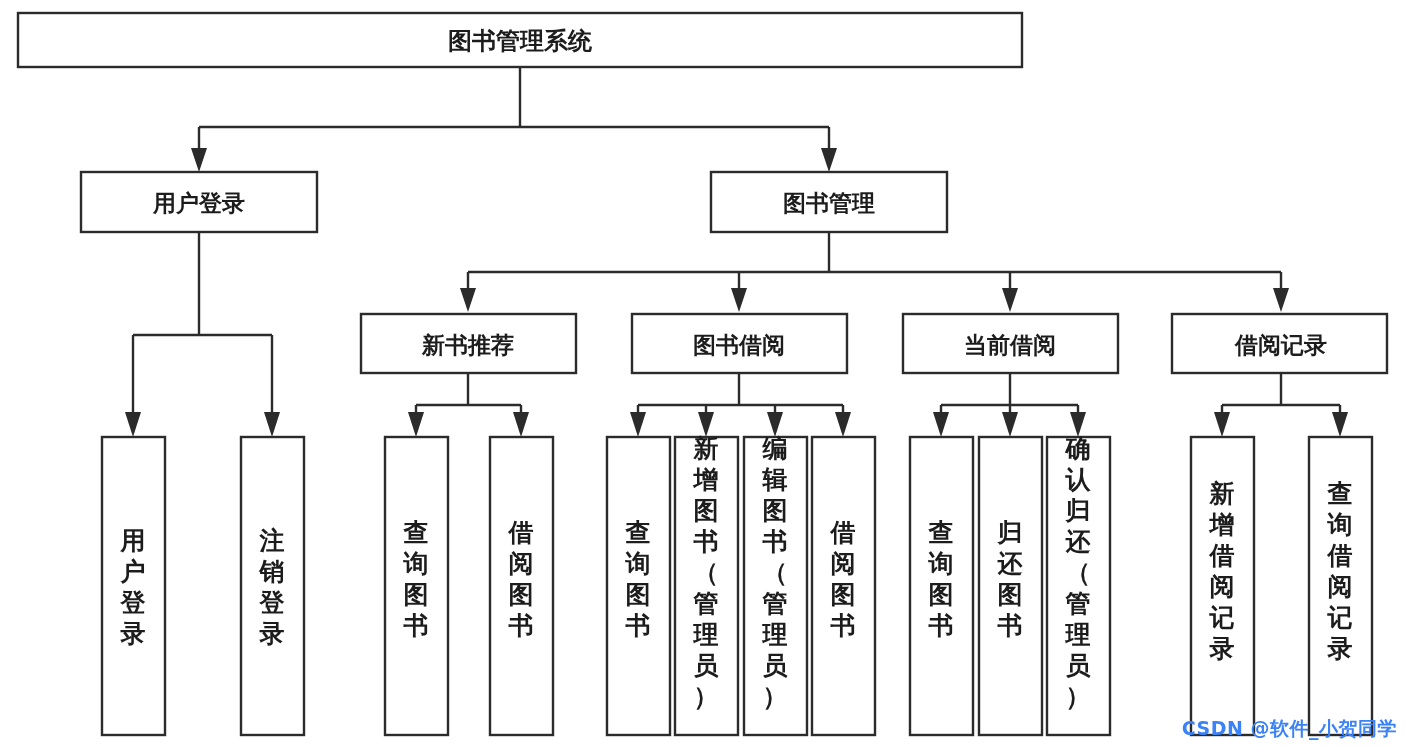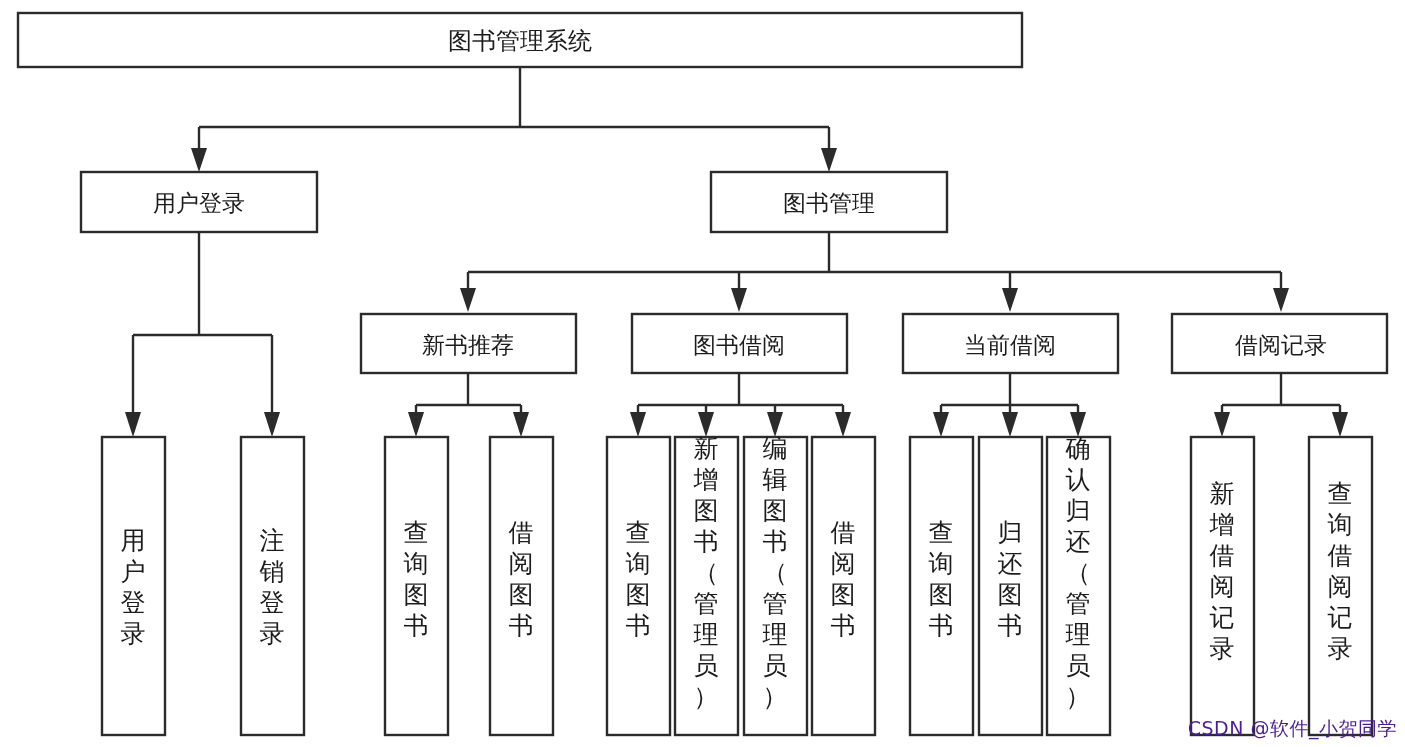--- a/index.html
+++ b/index.html
@@ -10,20 +10,21 @@
   }
   body {
     font-family: "DejaVu Sans", "Liberation Sans", sans-serif;
   }
   #diagram-root {
     position: relative;
     width: 1405px;
     height: 747px;
     background: #ffffff;
     overflow: hidden;
+    font-weight: bold;
   }
   svg#flow {
     position: absolute;
     top: 0;
     left: 0;
     width: 1405px;
     height: 747px;
     display: block;
   }
   .node-rect {
@@ -62,21 +63,21 @@
     font-size: 25px;
     text-anchor: middle;
     dominant-baseline: central;
   }
   .watermark {
     position: absolute;
     right: 8px;
     bottom: 5px;
     font-family: "DejaVu Sans", "Liberation Sans", sans-serif;
     font-size: 19px;
-    color: #4c1d95;
+    color: #3b82f6;
     letter-spacing: 0.5px;
     white-space: nowrap;
     user-select: none;
   }
 </style>
 </head>
 <body>
 
 <div id="diagram-root">
 

